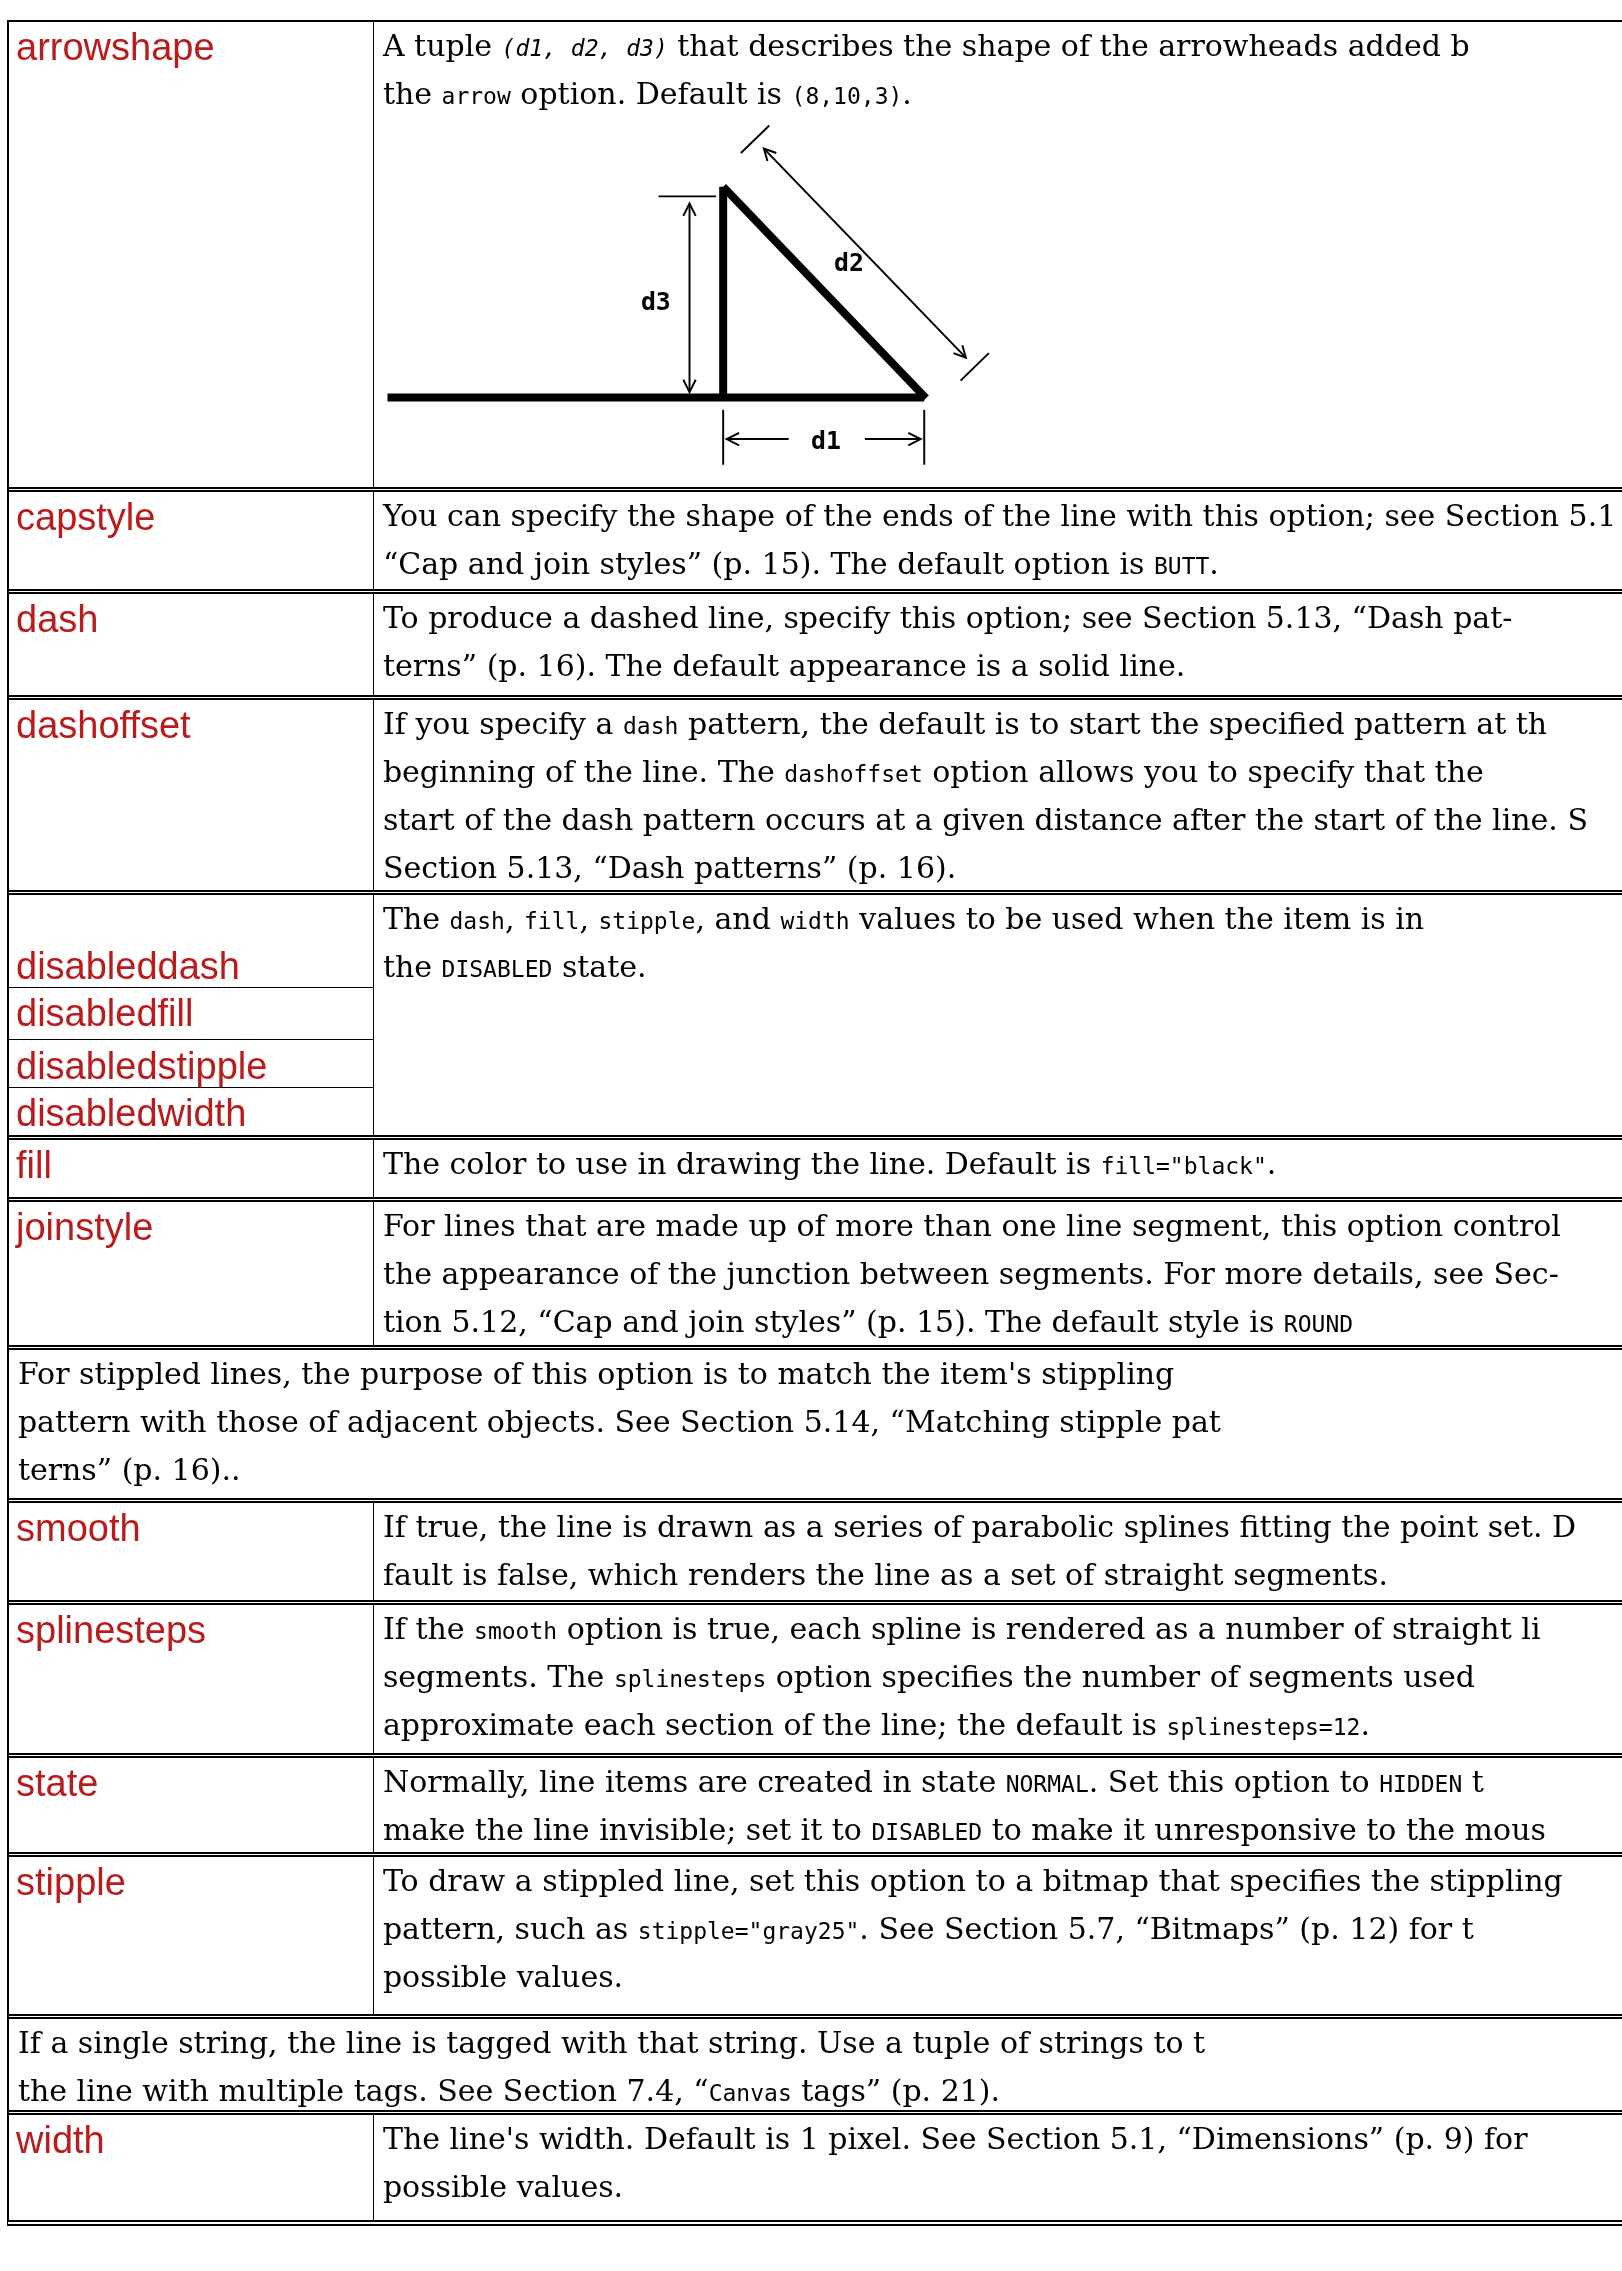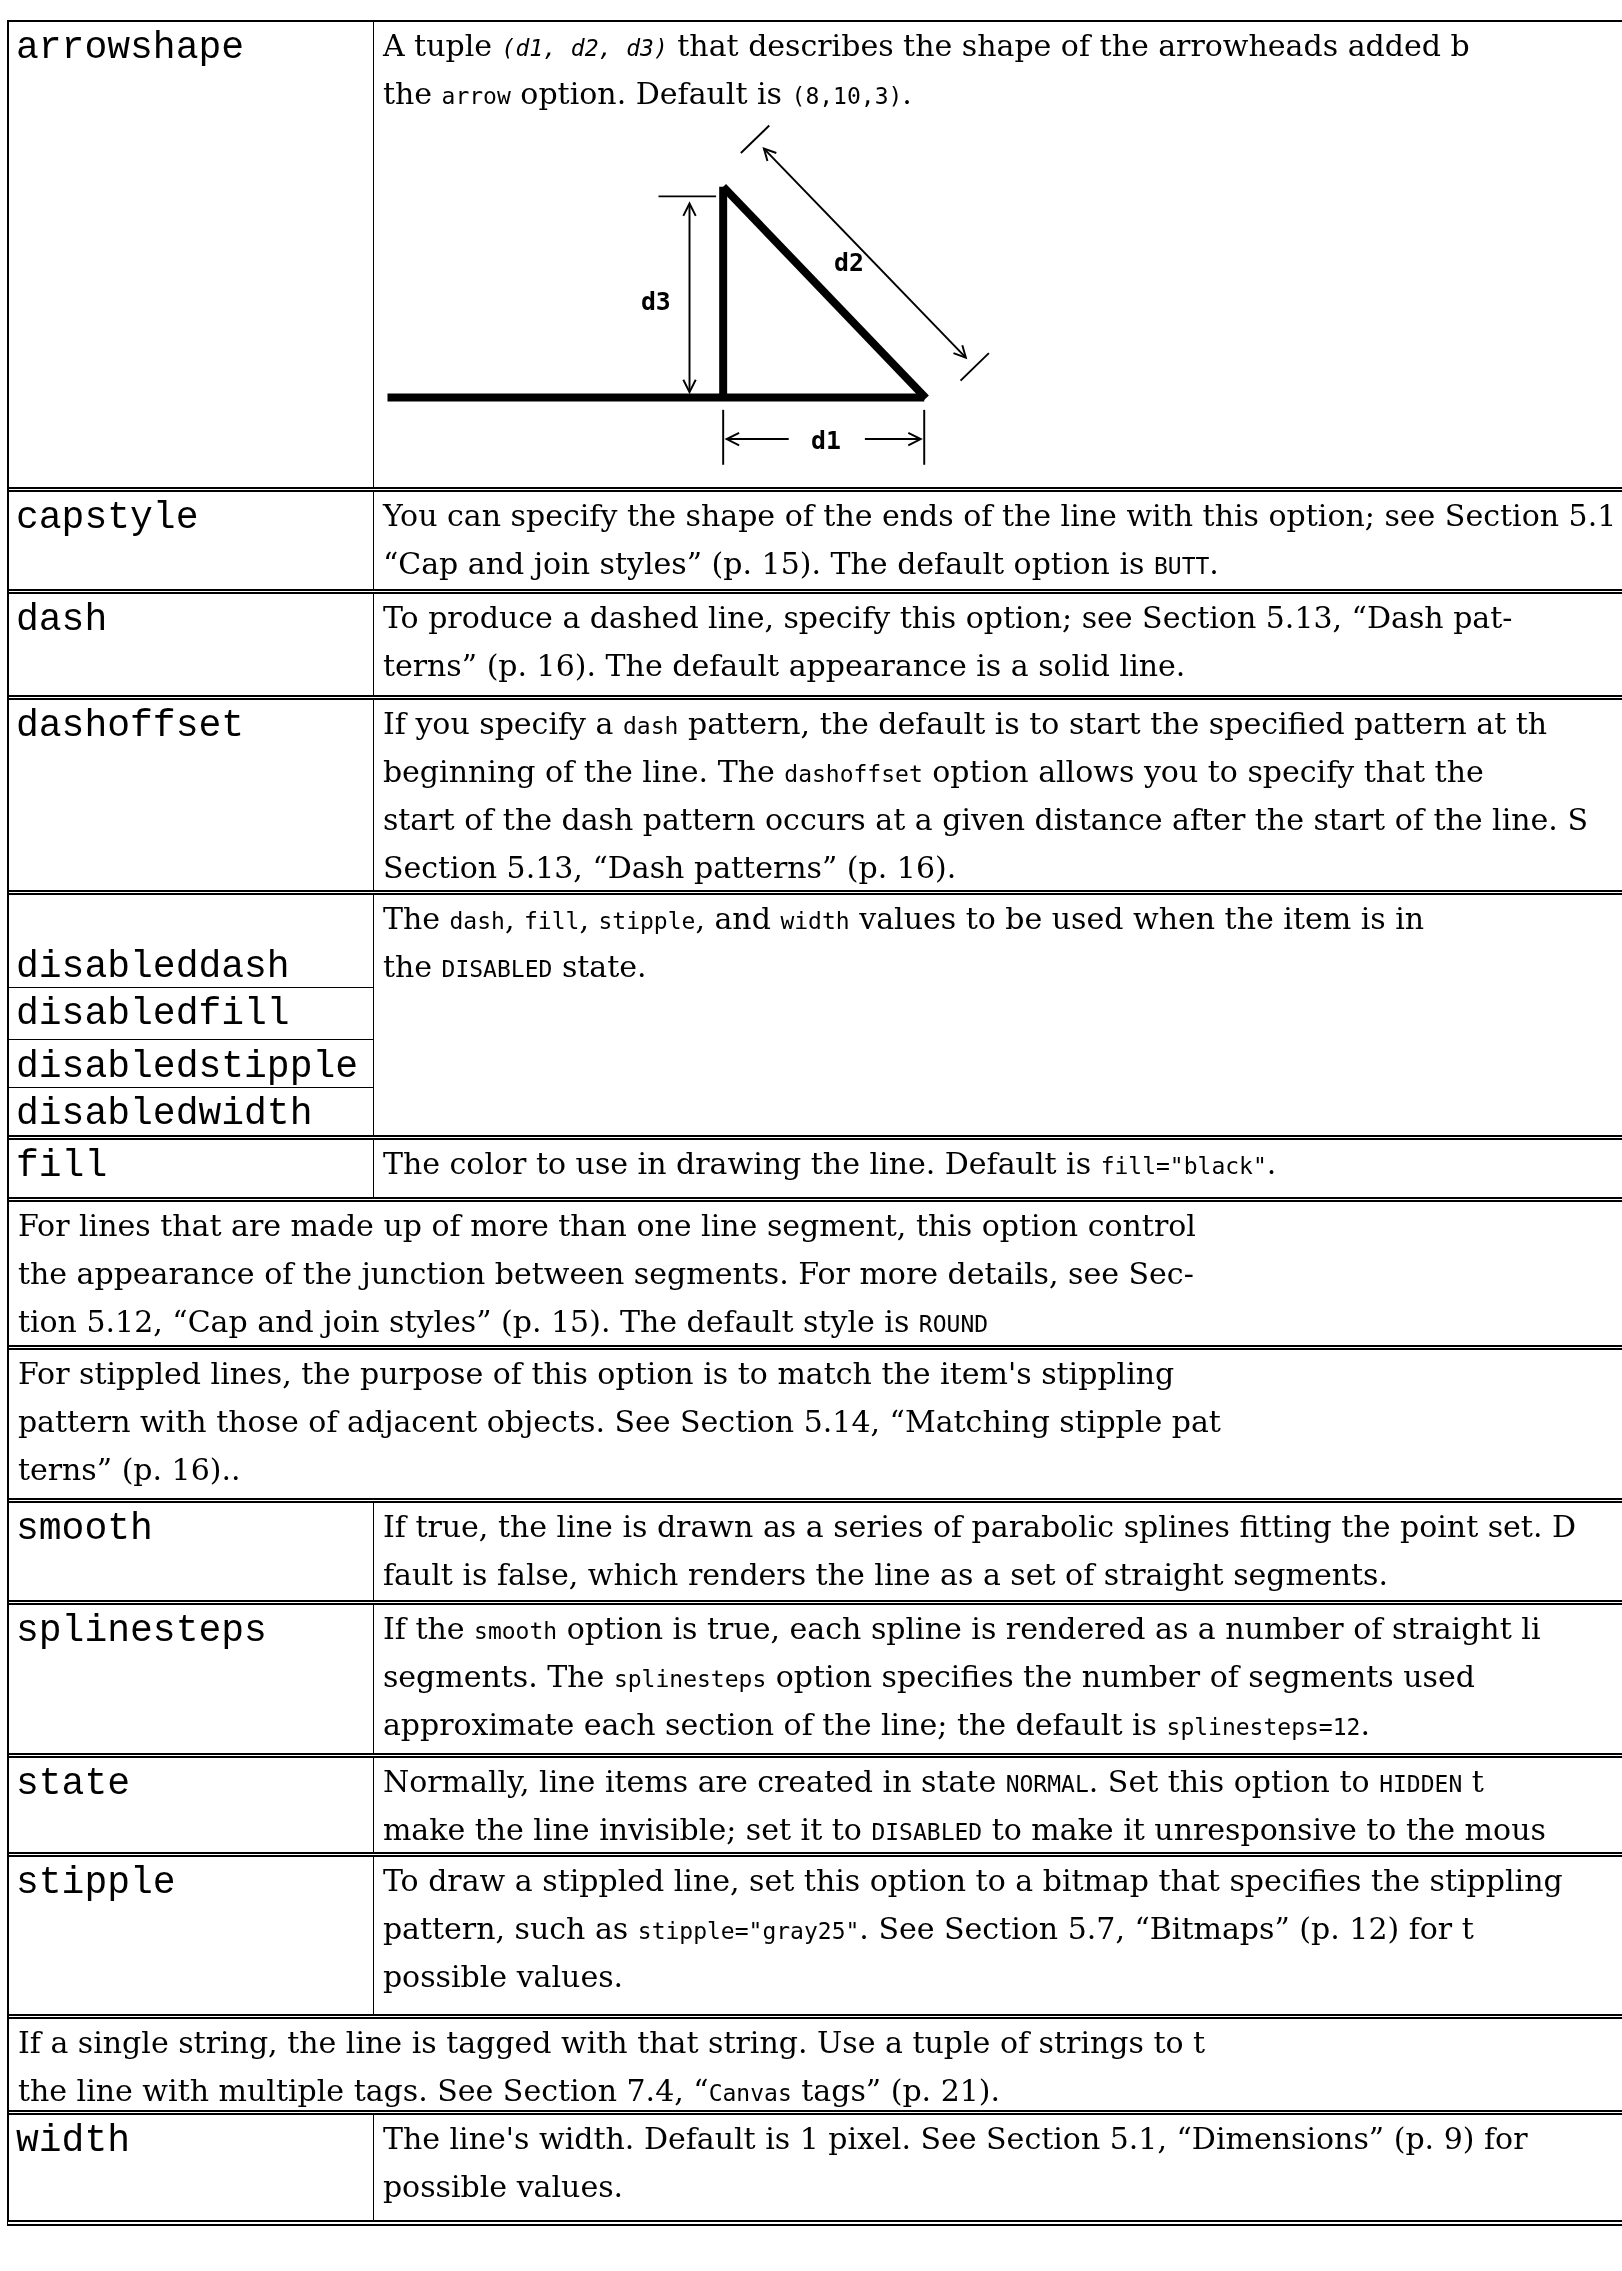--- a/index.html
+++ b/index.html
@@ -20,23 +20,23 @@
     border-bottom:5.3px double #000;
     overflow:hidden;
   }
   .row:last-child{border-bottom:none}
   .col1{
     flex:0 0 365px;width:365px;box-sizing:border-box;
     border-right:1.8px solid #000;
     display:flex;flex-direction:column;
   }
   .opt-label{
-    font-family:Liberation Mono, monospace;
+    font-family:Liberation Sans, sans-serif;
     font-size:38px;line-height:1.08;
-    color:#000000;
+    color:#b91c1c;
     padding:5.3px 0 0 7px;
     white-space:nowrap;
     box-sizing:border-box;
   }
   .sub-cell{box-sizing:border-box;border-bottom:1.8px solid #000}
   .sub-cell:last-child{border-bottom:none}
   .col2{
     flex:1 1 auto;box-sizing:border-box;
     padding:0.9px 0 0 8.9px;
     font-size:30px;line-height:48px;color:#000;
@@ -156,20 +156,25 @@
       <div class="col1">
         <div class="">
           <div class="opt-label">fill</div>
         </div>
       </div>
       <div class="col2">
         <div class="text-line"><span>The color to use in drawing the line. Default is </span><span class="m">fill="black"</span><span>.</span></div>
       </div>
     </div>
     <div class="row" style="height: 148px;">
+      <div class="col1">
+        <div class="">
+          <div class="opt-label">joinstyle</div>
+        </div>
+      </div>
       <div class="col2">
         <div class="text-line"><span>For lines that are made up of more than one line segment, this option control</span></div>
         <div class="text-line"><span>the appearance of the junction between segments. For more details, see Sec-</span></div>
         <div class="text-line"><span>tion 5.12, “Cap and join styles” (p. 15). The default style is </span><span class="m">ROUND</span></div>
       </div>
     </div>
     <div class="row" style="height: 153px;">
       <div class="col2">
         <div class="text-line"><span>For stippled lines, the purpose of this option is to match the item's stippling</span></div>
         <div class="text-line"><span>pattern with those of adjacent objects. See Section 5.14, “Matching stipple pat</span></div>

